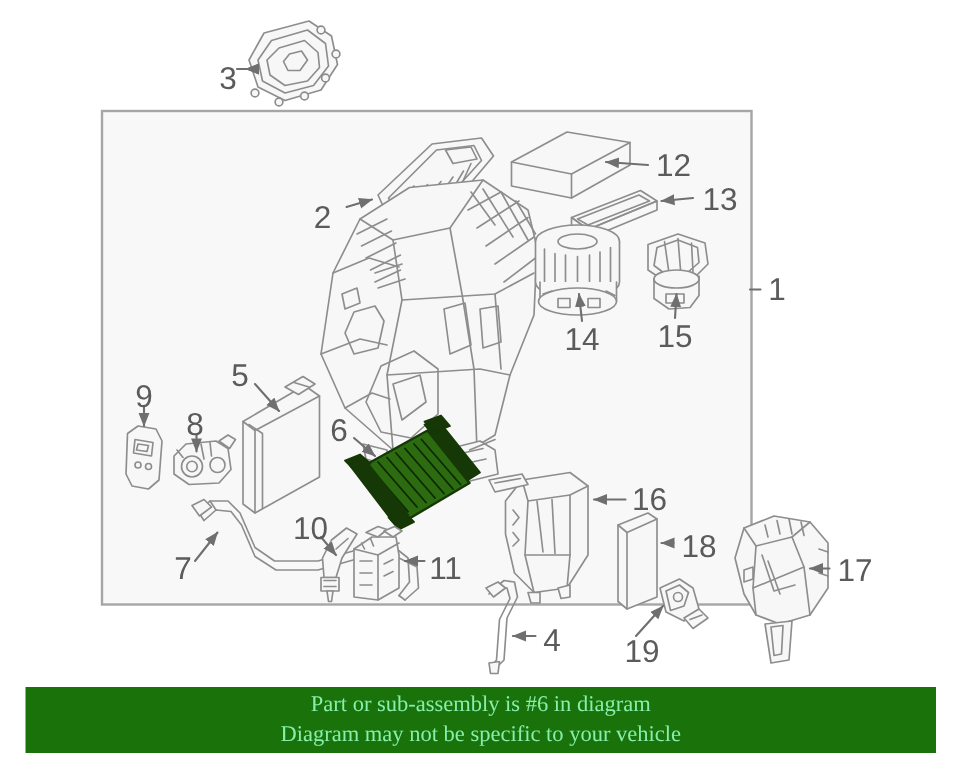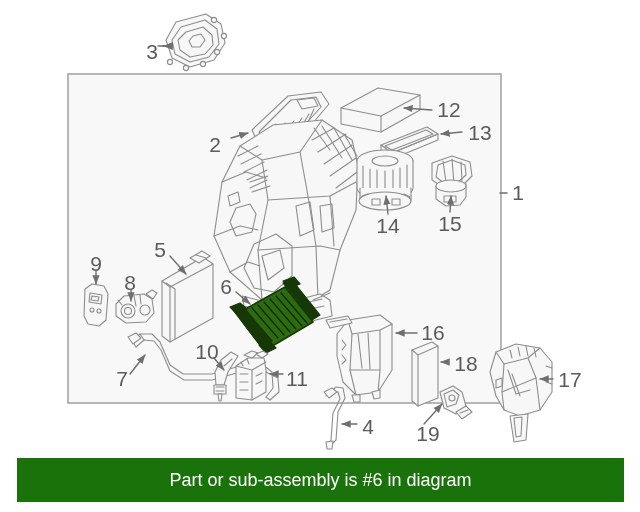--- a/index.html
+++ b/index.html
@@ -24,23 +24,23 @@
     width:607px;
     height:44px;
     background:#1a720a;
     display:flex;
     flex-direction:column;
     align-items:center;
     justify-content:center;
     box-sizing:border-box;
   }
   .banner-line{
-    color:#ffffff;
-    font-family:Liberation Sans, sans-serif;
-    font-size:18px;
+    color:#86efac;
+    font-family:Liberation Serif, serif;
+    font-size:15px;
     line-height:20px;
     white-space:nowrap;
   }
 </style>
 </head>
 <body>
 
 <div id="diagram-root">
   <svg width="640" height="512" viewBox="0 0 640 512" xmlns="http://www.w3.org/2000/svg">
     <defs>
@@ -303,13 +303,14 @@
       <text class="callout-num" text-anchor="middle" x="433" y="340">16</text>
       <text class="callout-num" text-anchor="middle" x="570" y="387">17</text>
       <text class="callout-num" text-anchor="middle" x="466" y="371">18</text>
       <text class="callout-num" text-anchor="middle" x="428" y="441">19</text>
     </g>
   </svg>
 </div>
 
 <div class="banner">
   <div class="banner-line">Part or sub-assembly is #6 in diagram</div>
+  <div class="banner-line">Diagram may not be specific to your vehicle</div>
 </div>
 
 </body></html>

